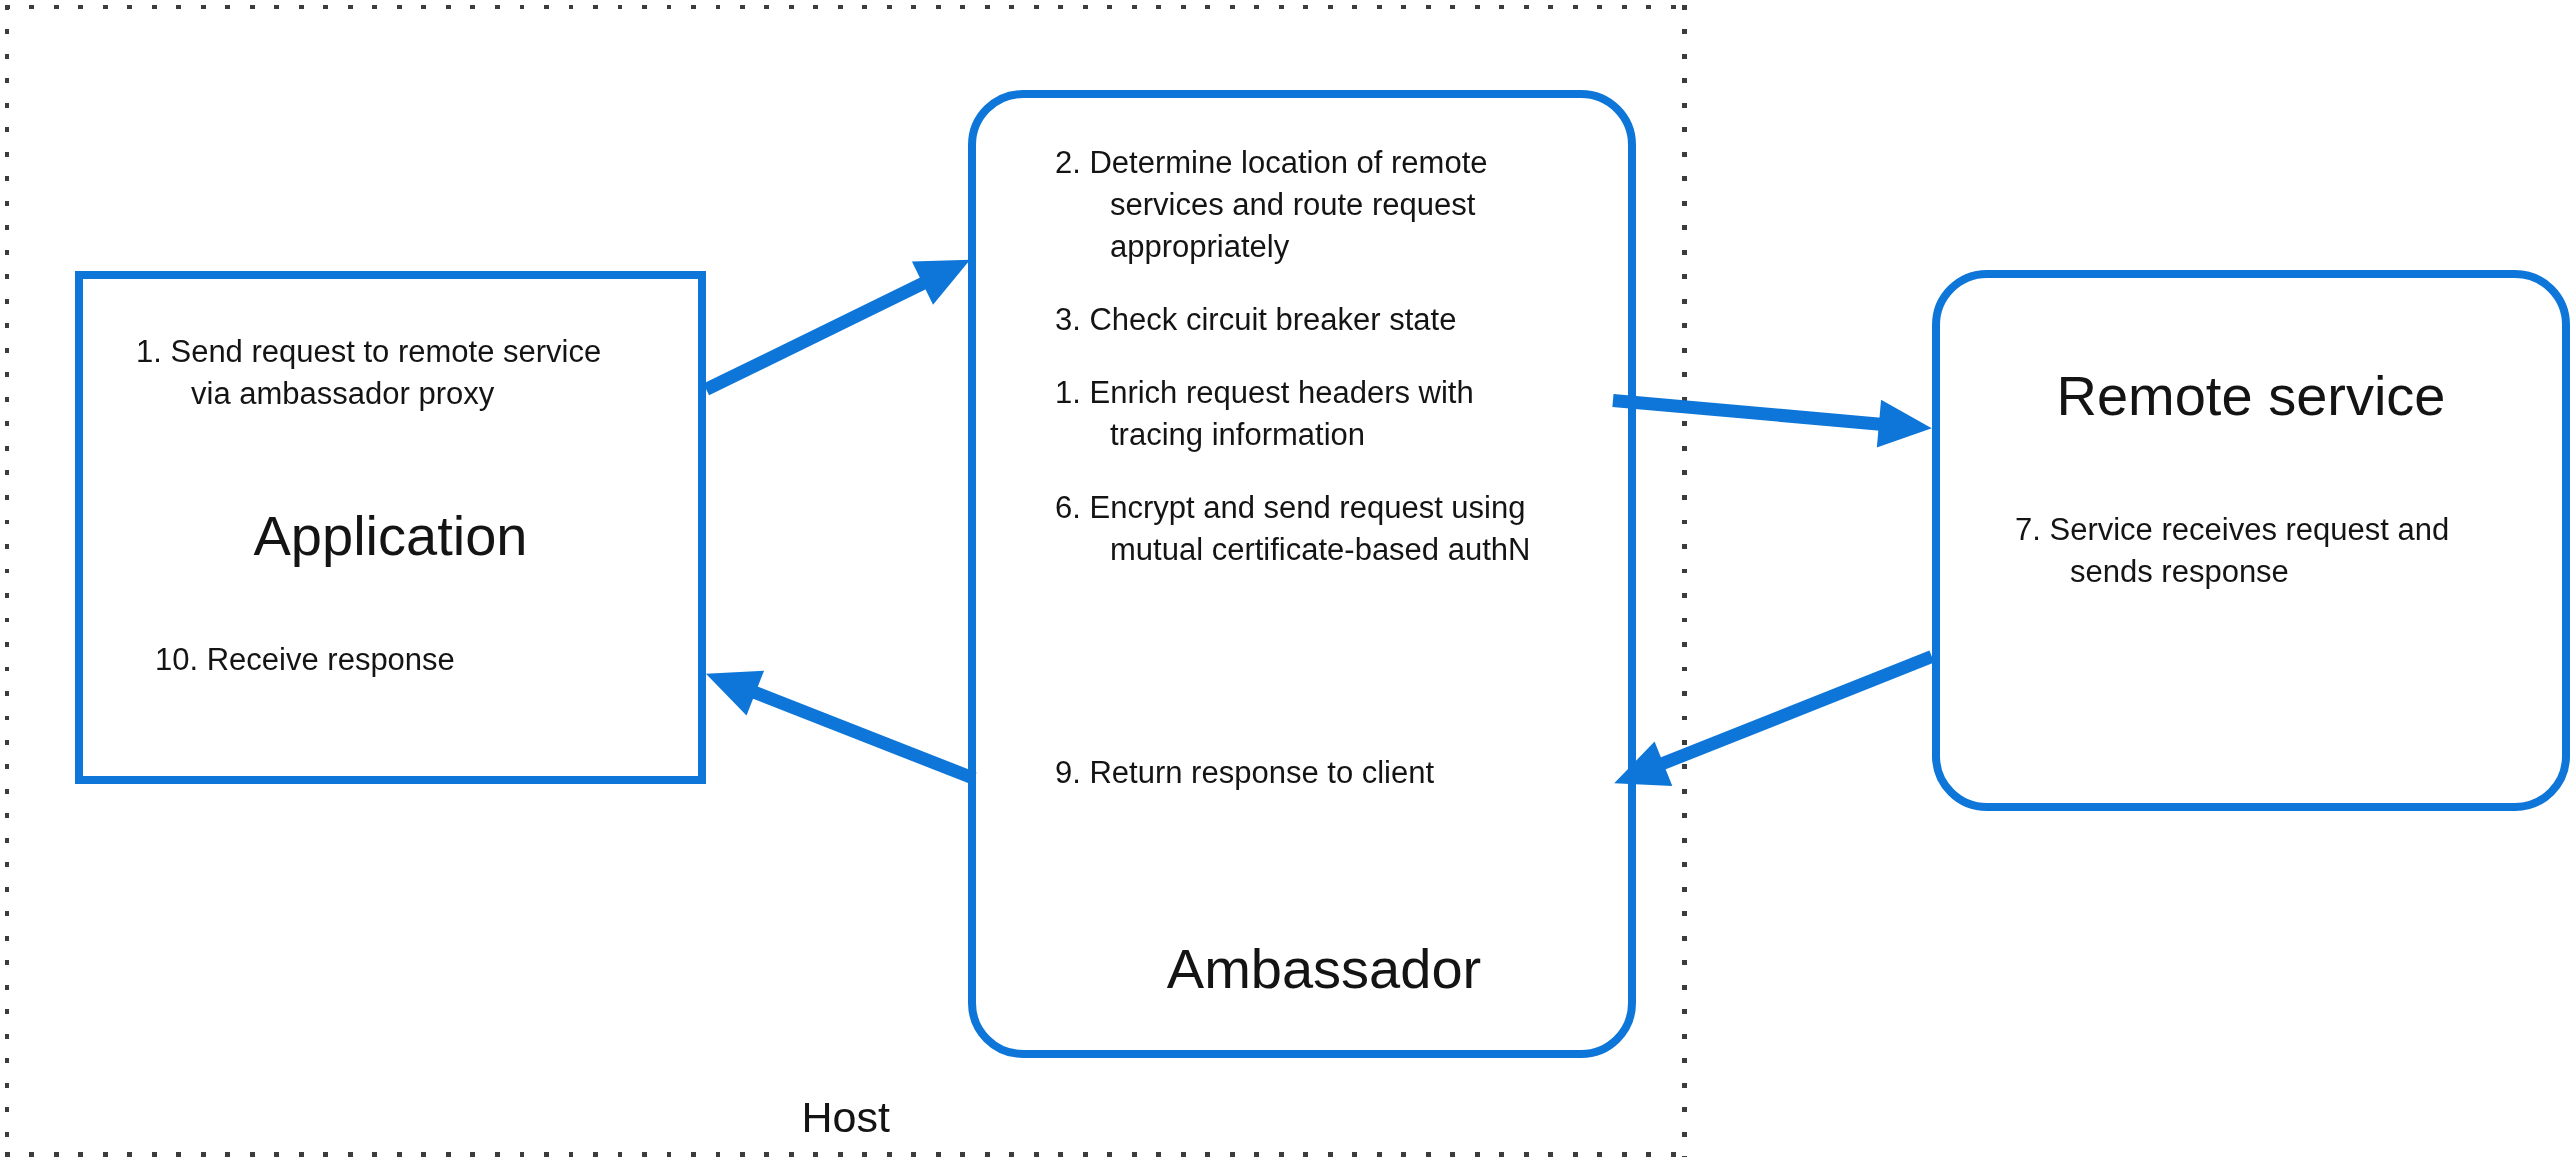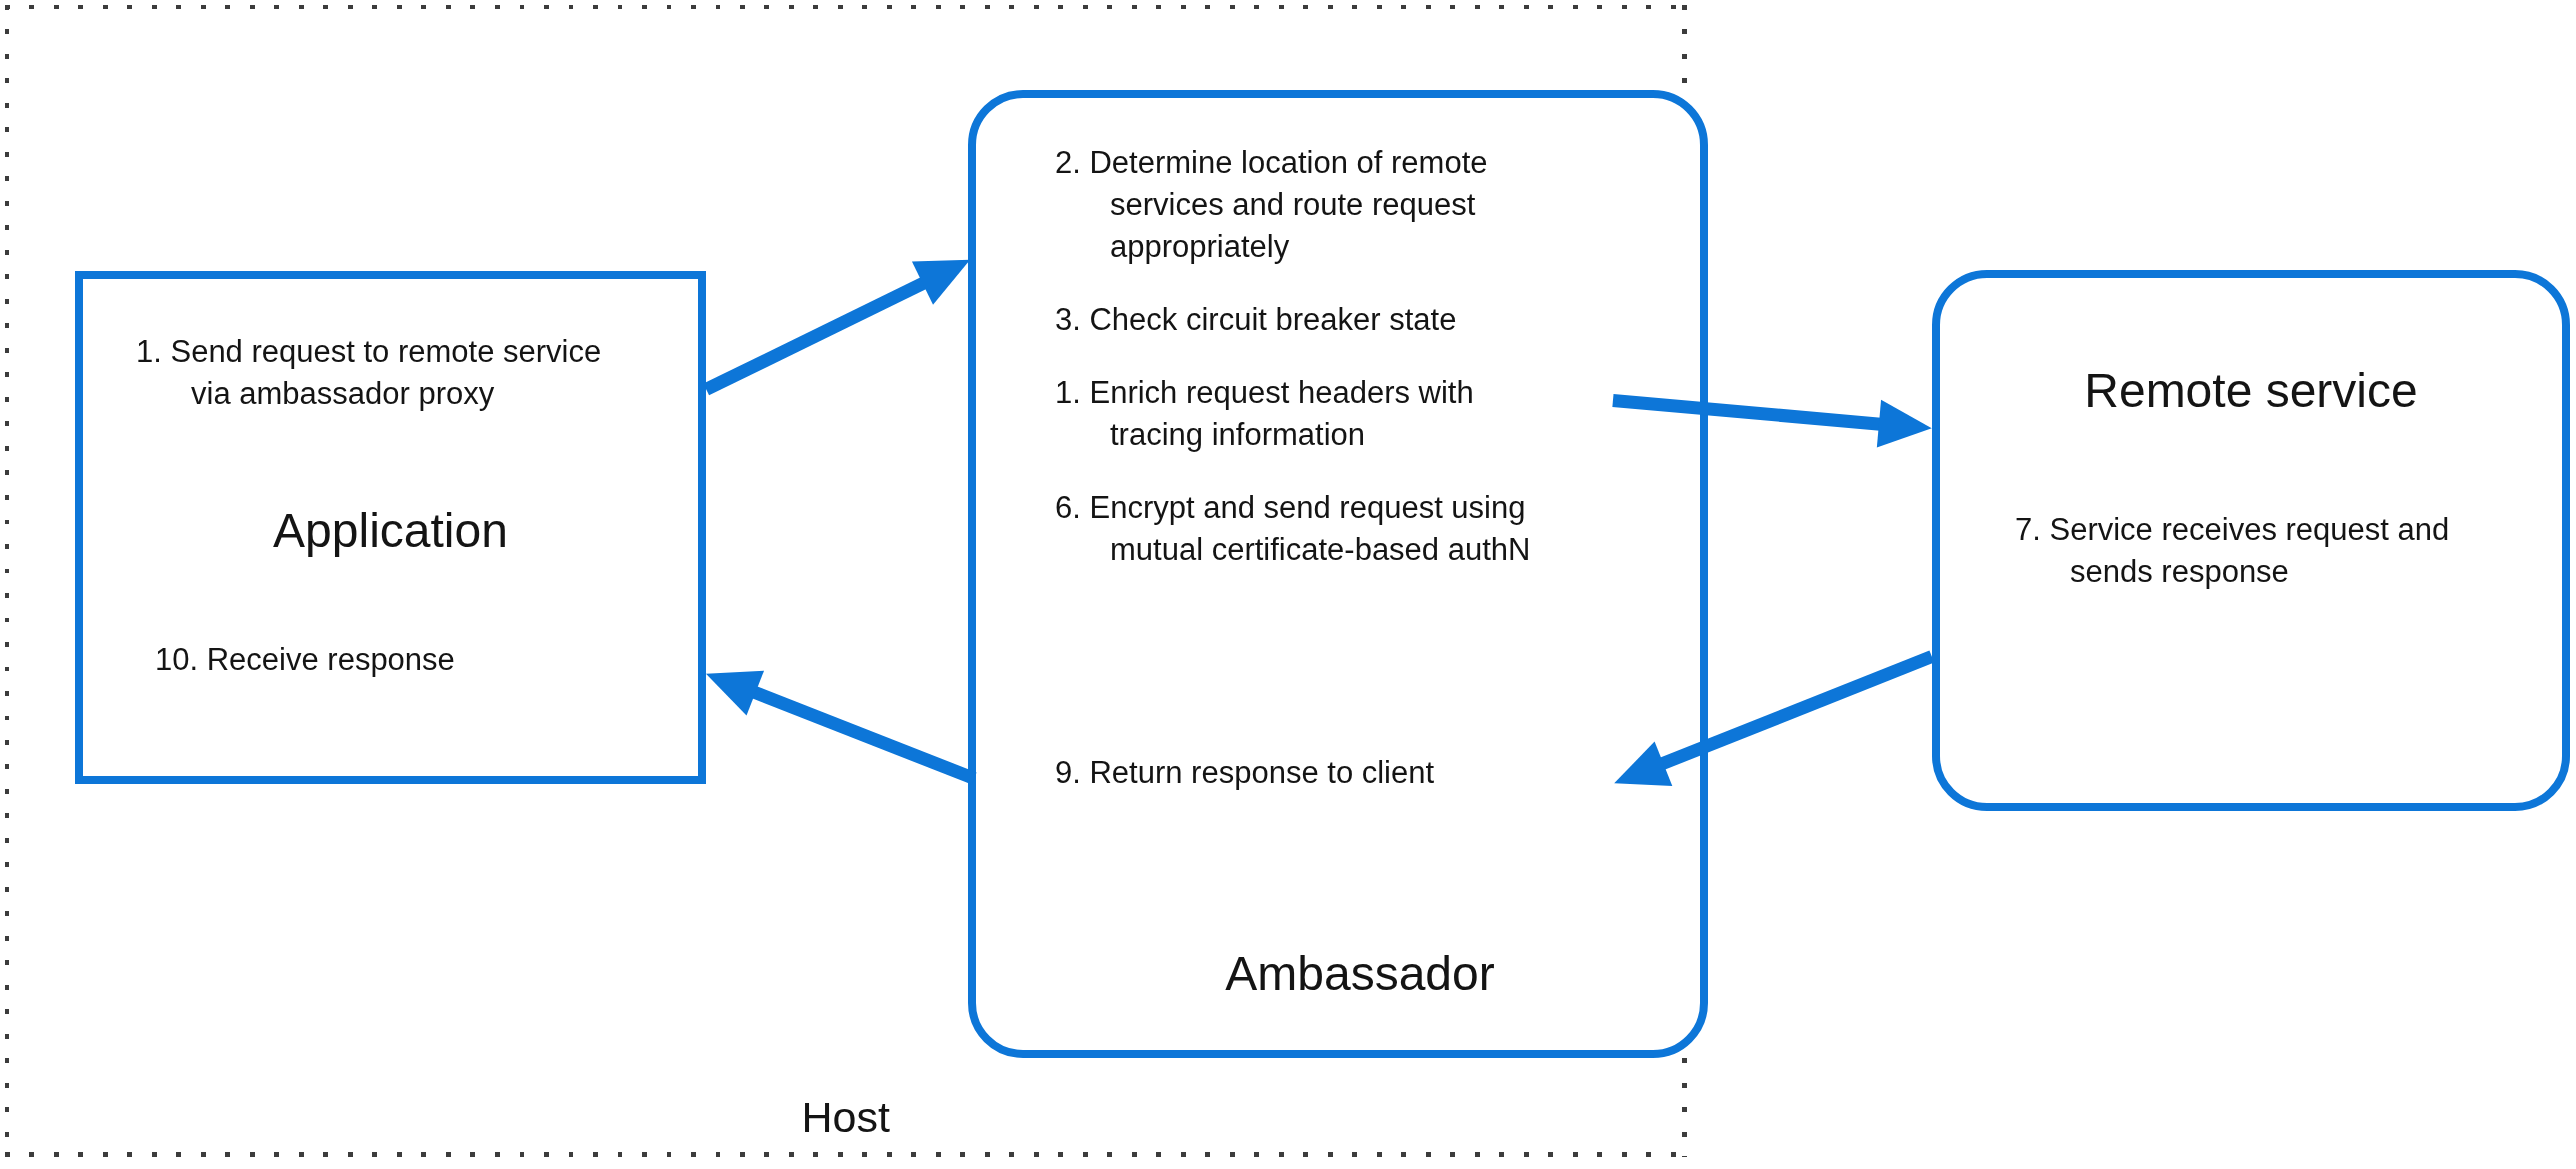--- a/index.html
+++ b/index.html
@@ -45,28 +45,28 @@
 
   
   .box {
     position: absolute;
     background: #ffffff;
     border: 8.5px solid var(--accent);
   }
   .box.rounded { border-radius: 55px; }
 
   .application-box { left: 75px;   top: 271px; width: 631px; height: 513px; }
-  .ambassador-box  { left: 968px; top: 90px;  width: 740px; height: 968px; }
+  .ambassador-box  { left: 968px; top: 90px;  width: 668px; height: 968px; }
   .remote-box      { left: 1932px; top: 270px; width: 638px; height: 541px; }
 
   .box-title {
     position: absolute;
     left: 0; right: 0;
     text-align: center;
-    font-size: 48px;
+    font-size: 56px;
     font-weight: 400;
     color: var(--ink);
     white-space: nowrap;
   }
 
   .step {
     font-size: 31px;
     line-height: 42px;
     white-space: pre-line;
     color: var(--ink);

